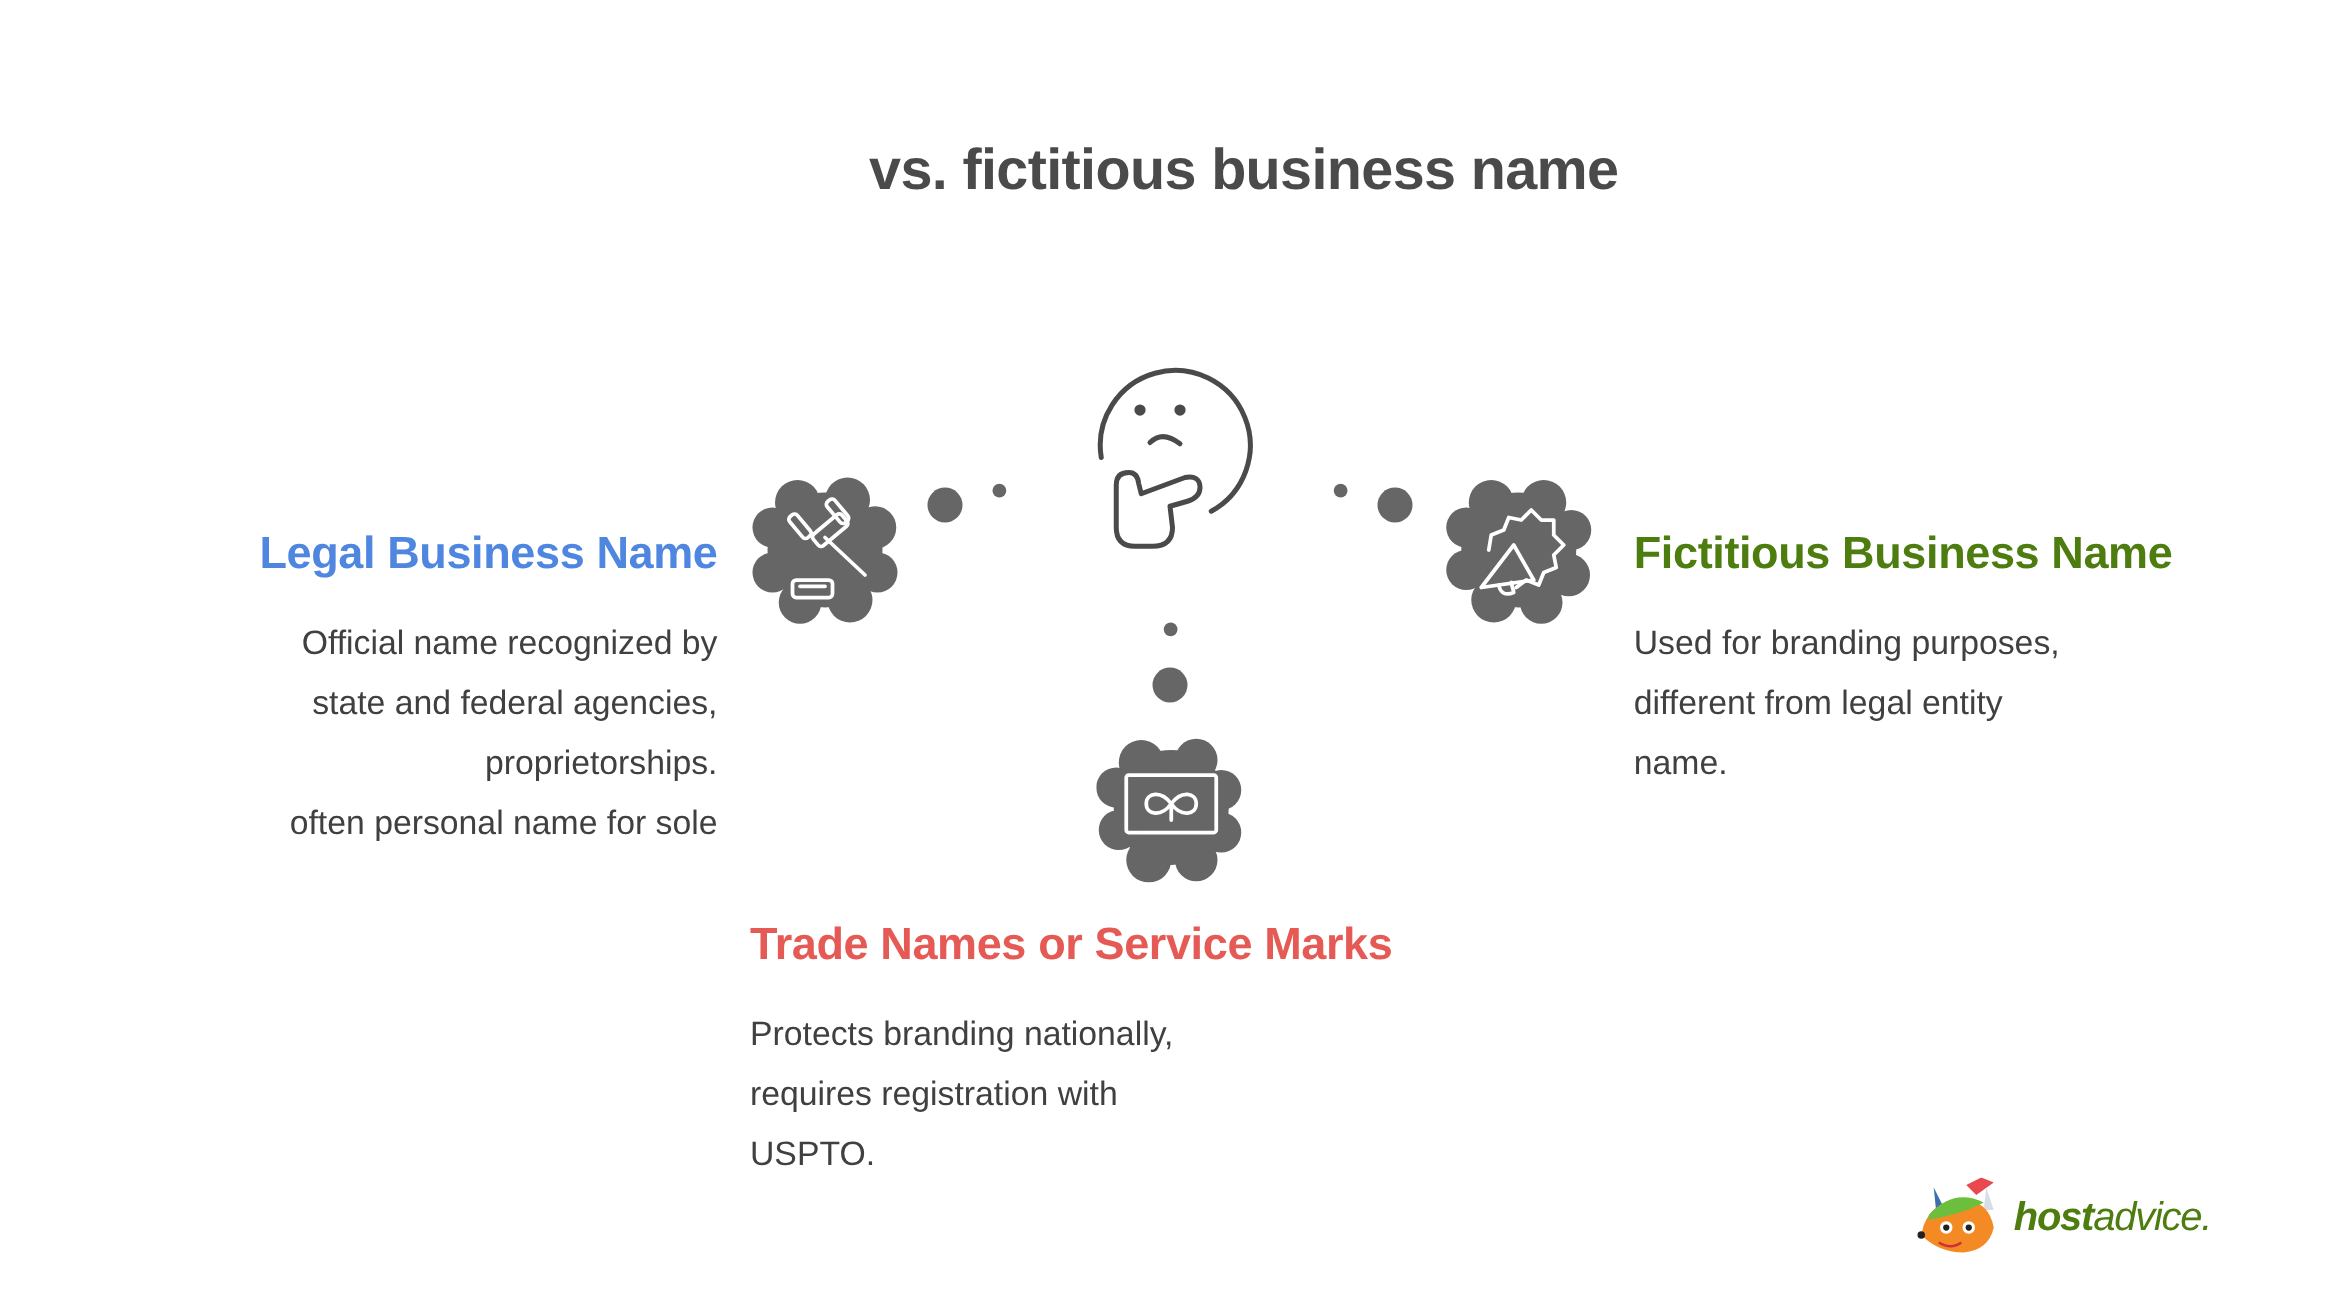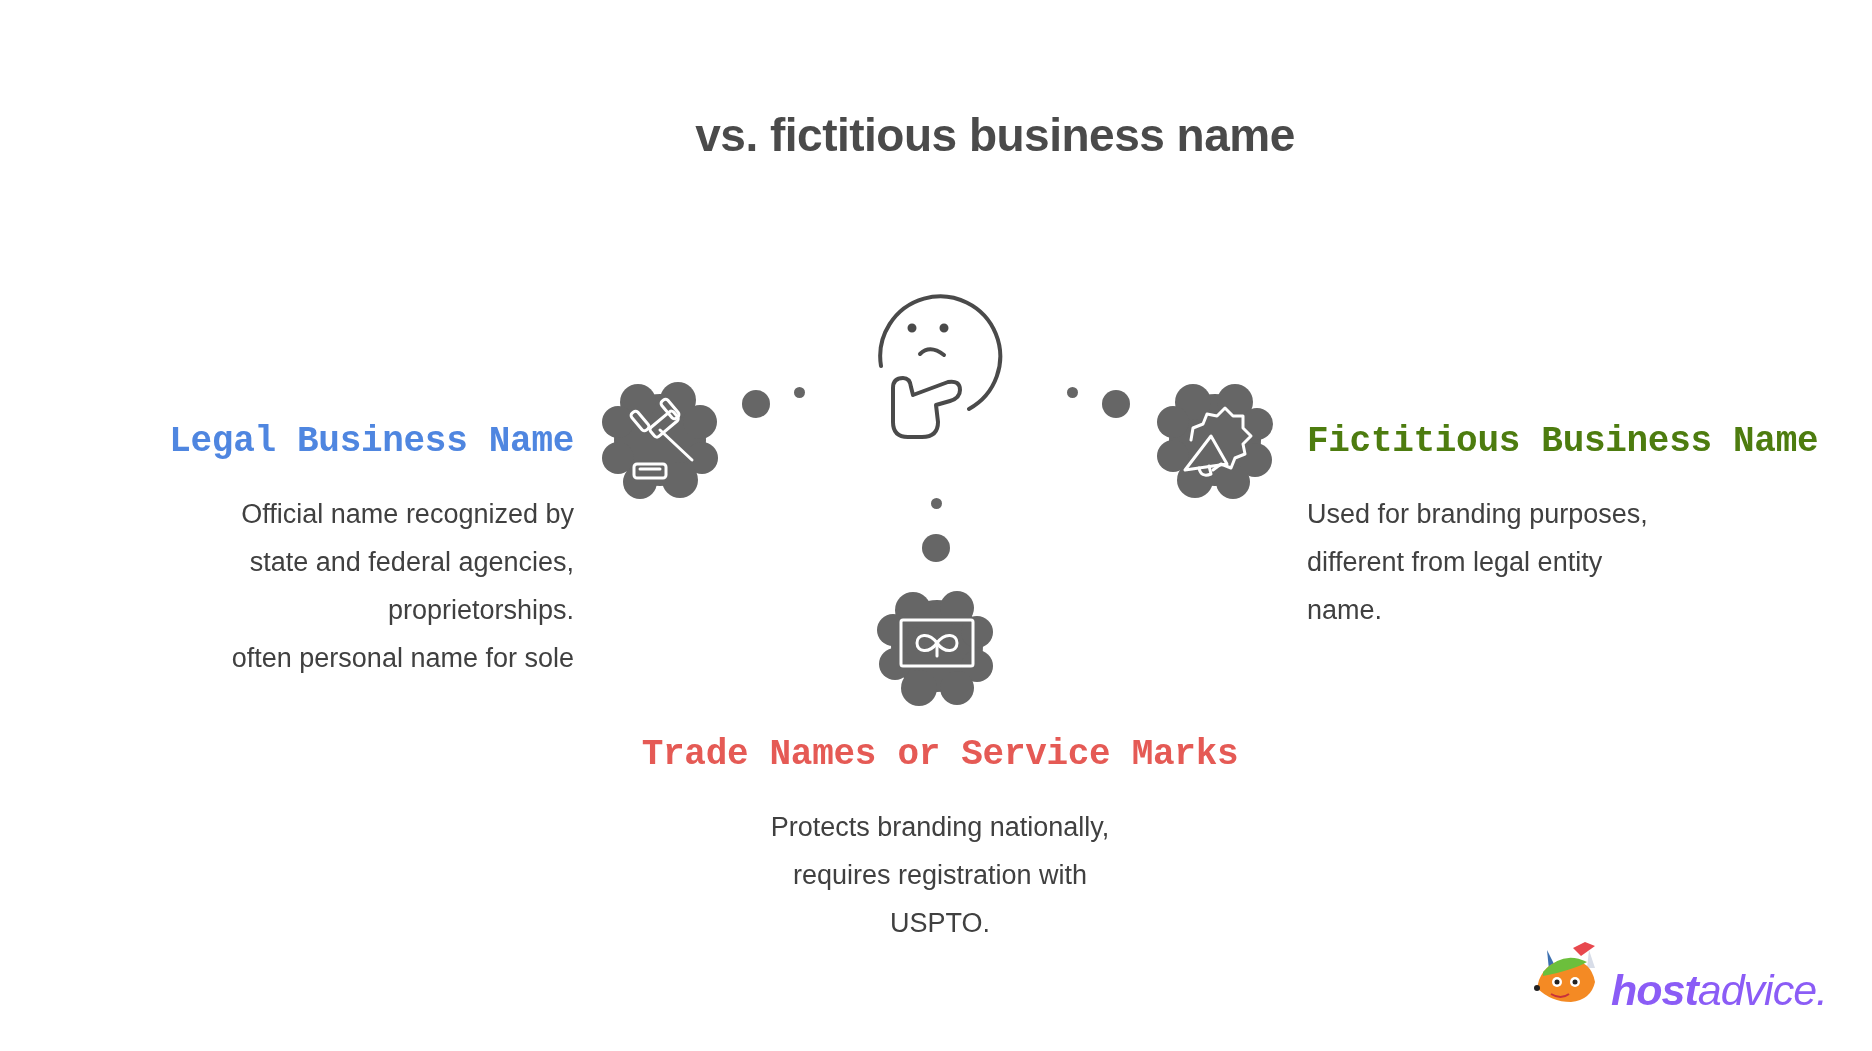--- a/index.html
+++ b/index.html
@@ -3,31 +3,31 @@
   <meta charset="utf-8">
   <style>
     html, body { margin:0; padding:0; background:#ffffff; }
     body { width:1872px; height:1051px; position:relative; overflow:hidden;
            font-family:"Liberation Sans", "DejaVu Sans", sans-serif; color:#4a4a4a; }
     .abs { position:absolute; }
     .title { left:560px; width:870px; top:104px; text-align:center;
              font-size:46px; font-weight:bold; line-height:62px; color:#4a4a4a;
              letter-spacing:-0.5px; }
     .title span { display:block; }
-    .heading { font-size:36px; font-weight:bold; line-height:44px; white-space:nowrap; letter-spacing:-0.3px;font-family:Liberation Mono, monospace; }
+    .heading { font-size:36px; font-weight:bold; line-height:44px; white-space:nowrap; letter-spacing:-0.3px; }
     .body { font-size:27px; line-height:48px; color:#404040; }
     .body span { display:block; white-space:nowrap; }
     .left { right:1298px; text-align:right; }
     .right { left:1307px; text-align:left; }
-    .center { left:600px; width:680px; text-align:center; }
+    .center { left:600px; width:680px; text-align:left; }
     .dot { position:absolute; border-radius:50%; background:#666666; }
     .blob { position:absolute; }
     .logo { left:1533px; top:942px; width:285px; height:62px; }
-    .logo-text { position:absolute; left:78px; top:23px; font-size:43px; line-height:50px;
-                 color:#8b5cf6; font-style:italic; letter-spacing:-1px; white-space:nowrap; }
+    .logo-text { position:absolute; left:78px; top:6px; font-size:32px; line-height:50px;
+                 color:#4d7c0f; font-style:italic; letter-spacing:-1px; white-space:nowrap; }
     .logo-text b { font-weight:bold; }
     .logo-text i { font-weight:normal; font-style:italic; }
   </style>
 </head>
 <body>
 
 <div class="abs title">
   <span>vs. fictitious business name</span>
 </div>
 

